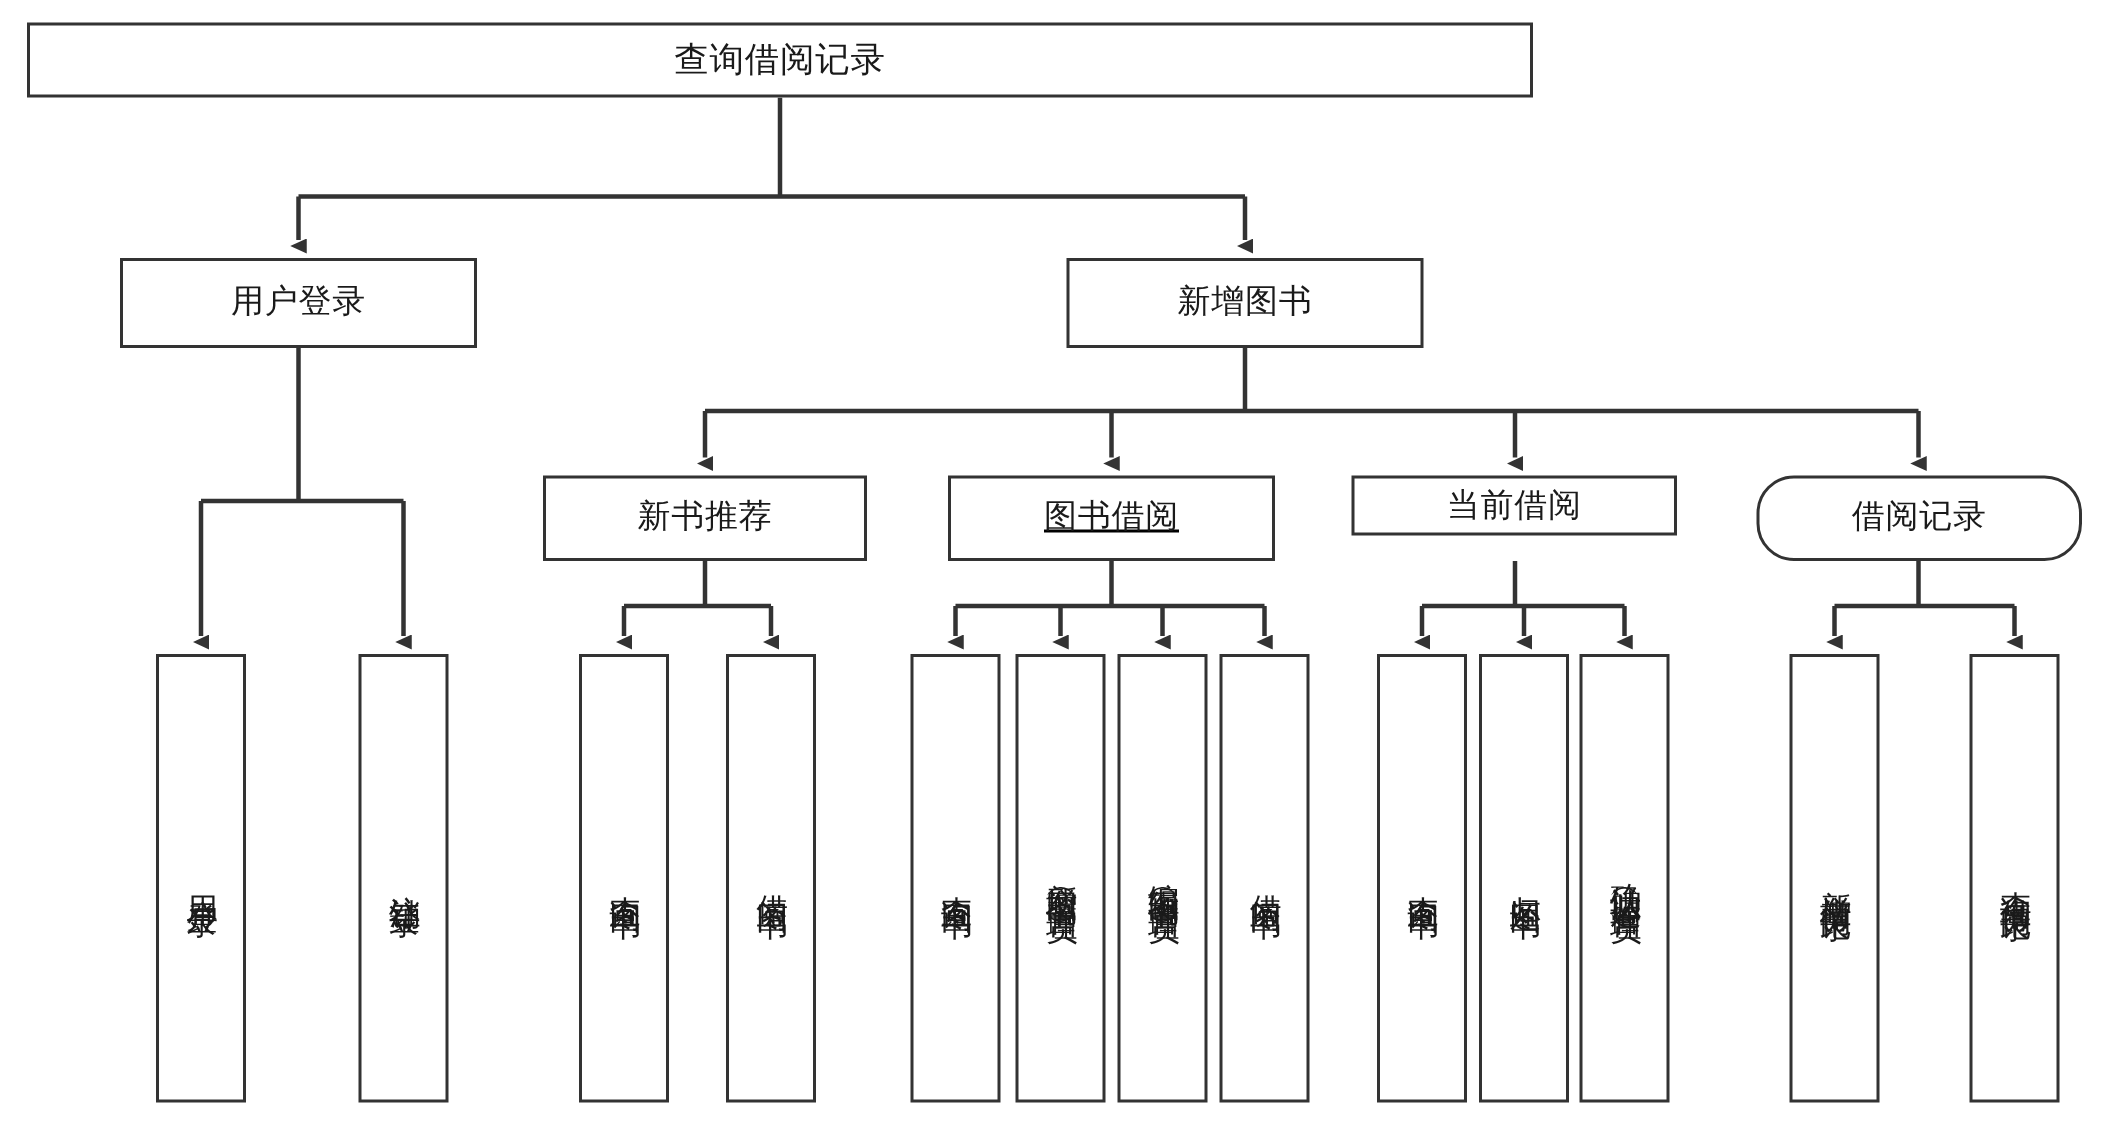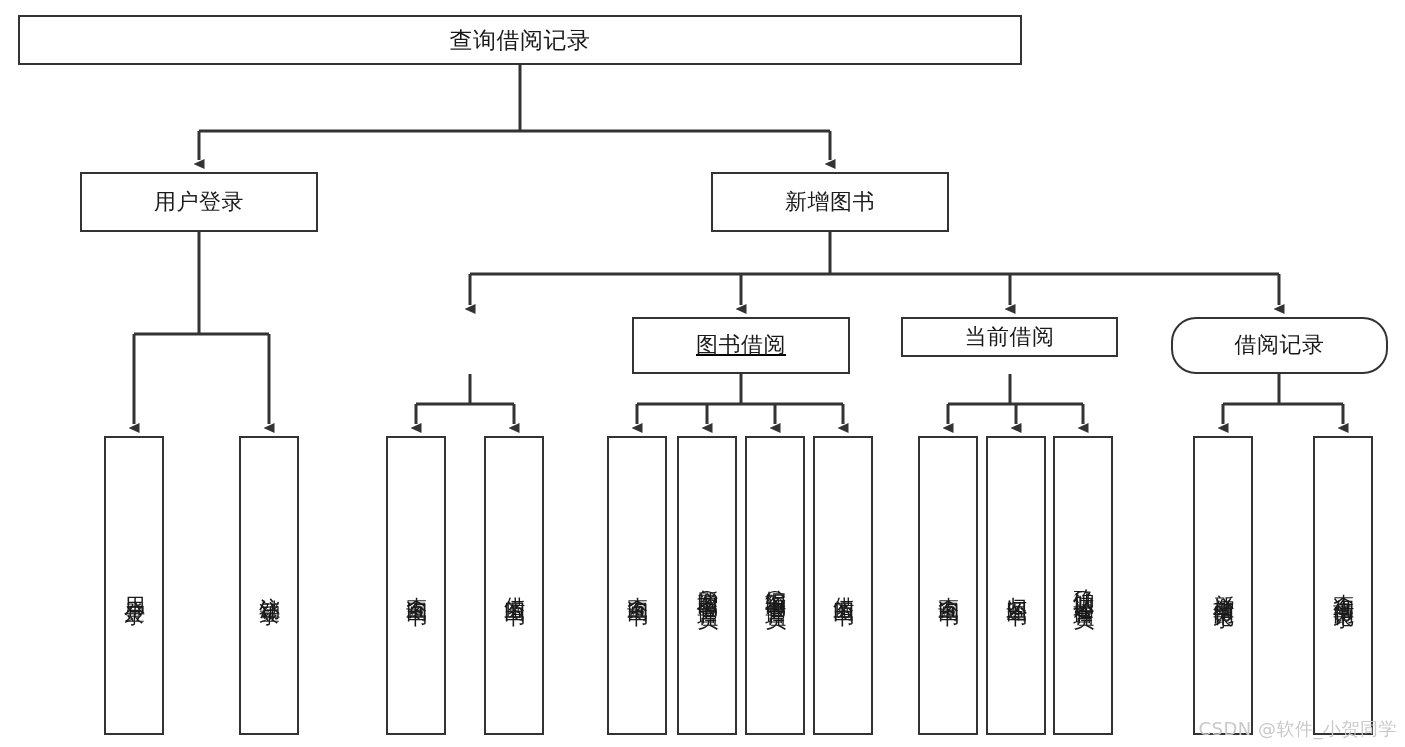--- a/index.html
+++ b/index.html
@@ -136,20 +136,23 @@
     <span class="node-label">查询借阅记录</span>
   </div>
 
   <div class="node horiz" style="left:80px; top:172px; width:238px; height:60px;">
     <span class="node-label">用户登录</span>
   </div>
   <div class="node horiz" style="left:711px; top:172px; width:238px; height:60px;">
     <span class="node-label">新增图书</span>
   </div>
 
+  <div class="node horiz" style="left:362px; top:317px; width:216px; height:57px;">
+    <span class="node-label">新书推荐</span>
+  </div>
   <div class="node horiz" style="left:632px; top:317px; width:218px; height:57px;text-decoration:underline;">
     <span class="node-label">图书借阅</span>
   </div>
   <div class="node horiz" style="left:901px; top:317px; width:217px; height:40px;font-family:Liberation Serif, serif;">
     <span class="node-label">当前借阅</span>
   </div>
   <div class="node horiz" style="left:1171px; top:317px; width:217px; height:57px;border-radius:25px;">
     <span class="node-label">借阅记录</span>
   </div>
 
@@ -190,15 +193,14 @@
     <span class="node-label">确认归还（管理员）</span>
   </div>
 
   <div class="node leaf" style="left:1193px; top:436px; width:60px; height:299px;">
     <span class="node-label">新增借阅记录</span>
   </div>
   <div class="node leaf" style="left:1313px; top:436px; width:60px; height:299px;">
     <span class="node-label">查询借阅记录</span>
   </div>
 
-  <div id="watermark">CSDN @软件_小贺同学</div>
 
 </div>
 
 </body></html>

